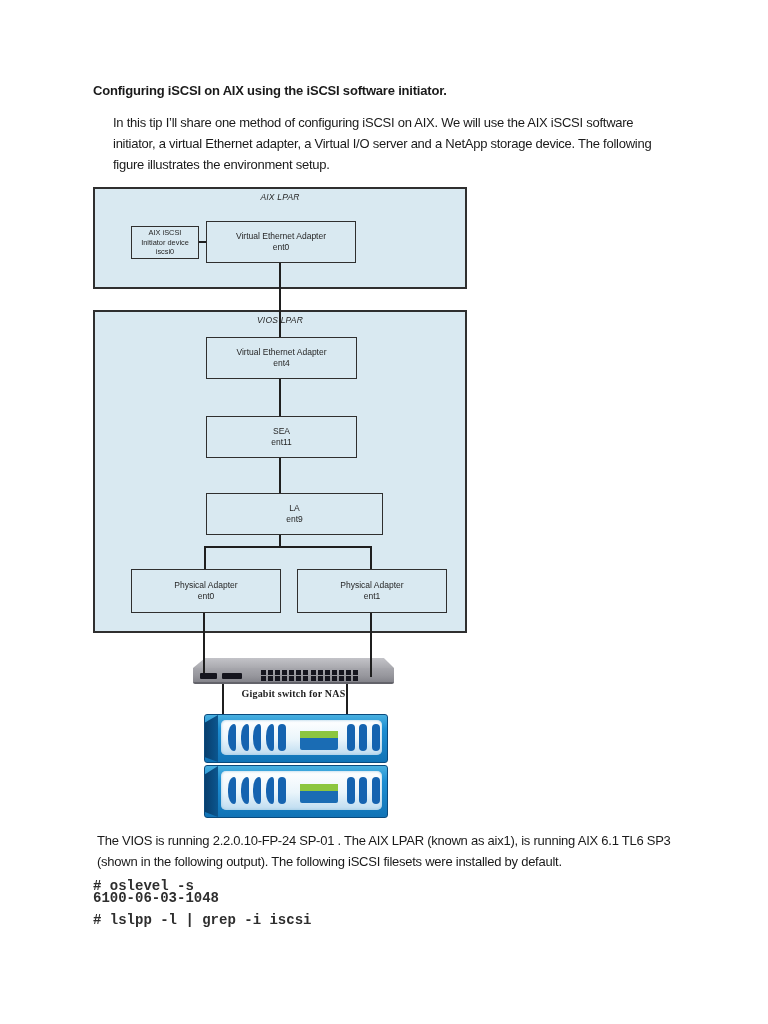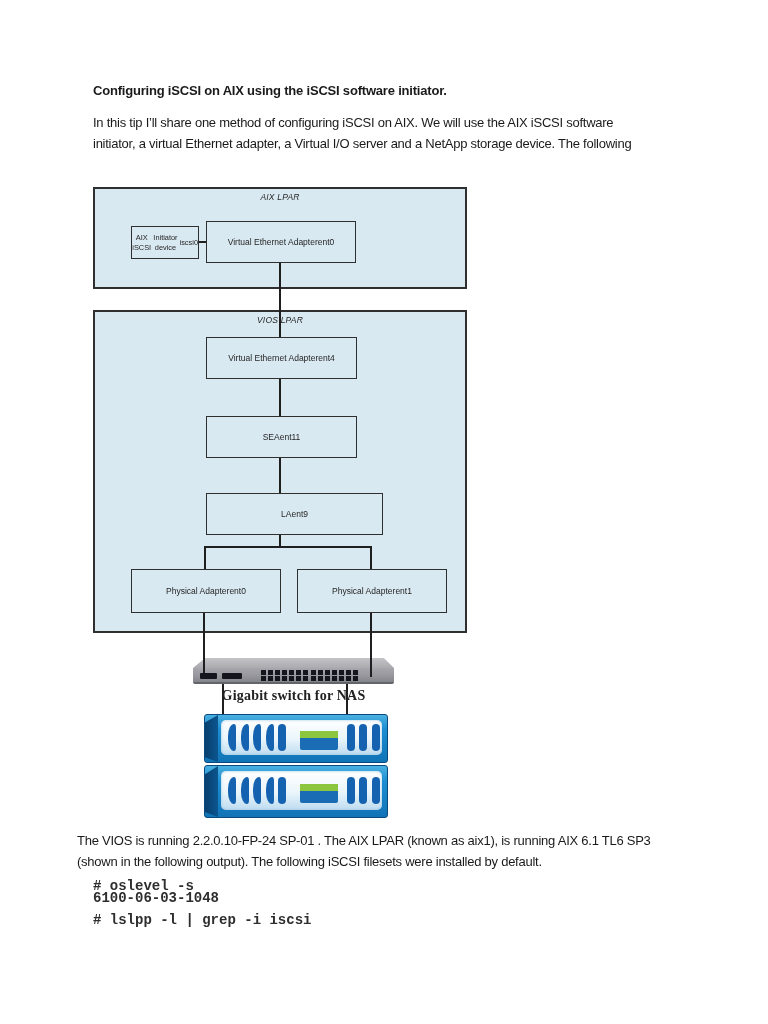--- a/index.html
+++ b/index.html
@@ -16,43 +16,43 @@
     --text:#1a1a1a;
   }
   html,body{margin:0;padding:0;overflow:hidden;}
   body{
     width:768px;height:1024px;background:#ffffff;position:relative;
     font-family:"Liberation Sans",sans-serif;color:var(--text);
   }
   .abs{position:absolute;box-sizing:border-box;}
   .doc-title{left:93px;top:83px;font-size:13px;font-weight:bold;letter-spacing:-0.2px;white-space:nowrap;}
   .para{font-size:13px;line-height:21px;letter-spacing:-0.25px;}
-  .para div{white-space:nowrap;}
+  .para div{white-space:nowrap;margin-left:20px;}
   .lpar{background:var(--lpar_fill);border:2px solid var(--box_border);}
   .lpar-label{left:0;width:100%;text-align:center;font-size:8.5px;color:#262626;letter-spacing:0.2px;font-style:italic;}
   .node{
     background:var(--lpar_fill);border:1.5px solid var(--box_border);
-    display:flex;flex-direction:row;align-items:center;justify-content:center;
+    display:flex;flex-direction:column;align-items:center;justify-content:center;
     font-size:8.5px;line-height:11px;color:#262626;text-align:center;z-index:2;
   }
   .node.small{font-size:7.4px;line-height:9.5px;}
   .line{background:var(--connector);z-index:1;}
   .line.over{z-index:3;}
   .switch-top{
     background:linear-gradient(180deg,#c3c3c8,#aaaaaf);
     clip-path:polygon(6% 0,95% 0,100% 100%,0 100%);z-index:2;
   }
   .switch-front{
     background:linear-gradient(180deg,#a6a6ac,var(--switch_body) 55%,#84848b);
     border-bottom:2px solid #63636a;border-radius:0 0 2px 2px;z-index:2;
   }
   .wide-port{background:var(--switch_port);z-index:4;border-radius:1px;}
   .port-grid{display:grid;grid-template-columns:repeat(7,1fr);grid-template-rows:1fr 1fr;gap:1.5px;z-index:4;}
   .port-grid i{background:var(--switch_port);display:block;}
-  .switch-label{text-align:center;font-family:"Liberation Serif",serif;font-weight:bold;font-size:14px;color:#222;letter-spacing:0.2px;z-index:2;}
+  .switch-label{text-align:center;font-family:"Liberation Serif",serif;font-weight:bold;font-size:10px;color:#222;letter-spacing:0.2px;z-index:2;}
   .unit{
     background:linear-gradient(180deg,#49b0e0 0%,var(--storage_blue) 30%,#1173b6 100%);
     border:1px solid #0a4a7d;border-radius:3px;z-index:4;
   }
   .unit-edge{
     position:absolute;left:0;top:0;bottom:0;width:13px;
     background:linear-gradient(90deg,#083f6e,var(--storage_blue_dark));
     clip-path:polygon(0 16%,100% 0,100% 100%,0 90%);border-radius:3px 0 0 3px;
   }
   .unit-panel{
@@ -69,20 +69,21 @@
   .code{font-family:"Liberation Mono","DejaVu Sans Mono",monospace;font-size:14px;font-weight:bold;line-height:12px;color:#2e2e2e;white-space:pre;}
 </style>
 </head>
 <body>
 
 <div class="abs doc-title">Configuring iSCSI on AIX using the iSCSI software initiator.</div>
 
 <div class="abs para" style="left:93px;top:112px;">
   <div>In this tip I’ll share one method of configuring iSCSI on AIX. We will use the AIX iSCSI software</div>
   <div>initiator, a virtual Ethernet adapter, a Virtual I/O server and a NetApp storage device. The following</div>
+  <div>figure illustrates the environment setup.</div>
 </div>
 
 <div>
 
   <div class="abs lpar" style="left:93px;top:187px;width:374px;height:102px;"></div>
   <div class="abs lpar-label" style="top:192px;left:93px;width:374px;">AIX LPAR</div>
 
   <div class="abs node small" style="left:131px;top:226px;width:68px;height:33px;">
     <span>AIX iSCSI</span>
     <span>Initiator device</span>

